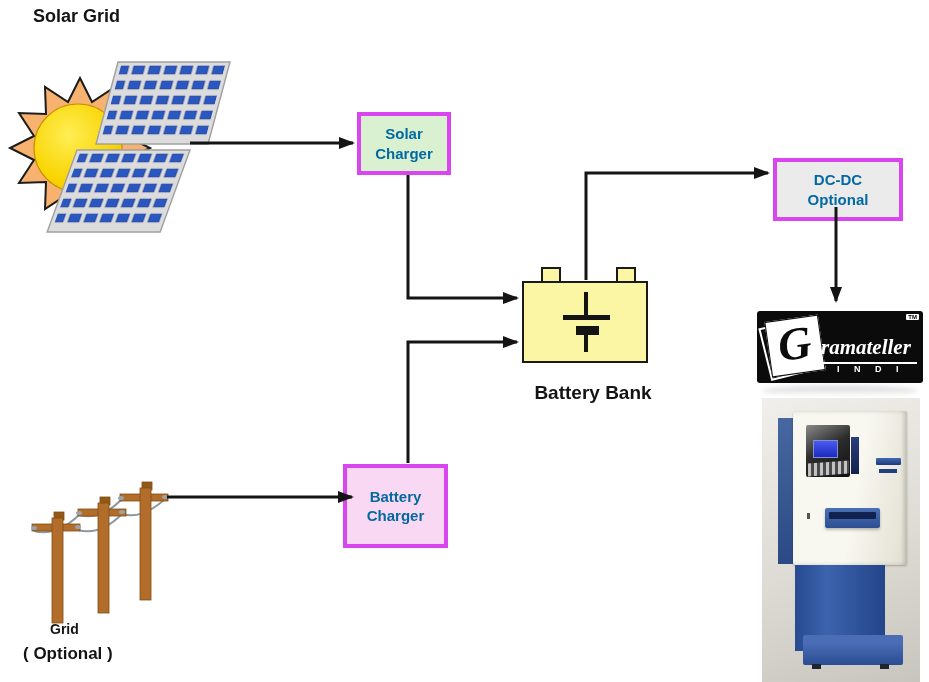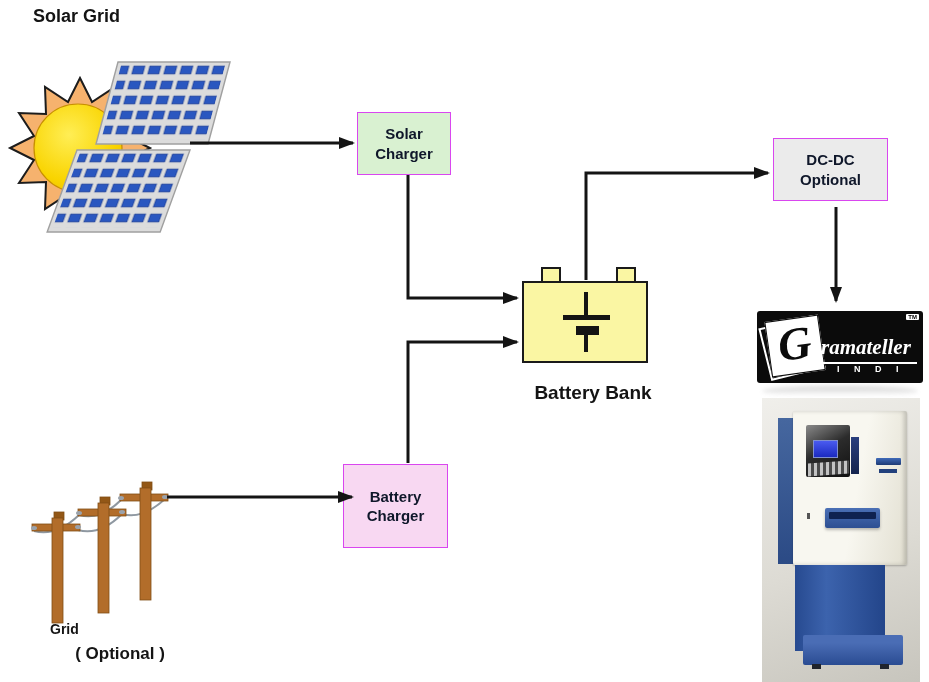--- a/index.html
+++ b/index.html
@@ -4,42 +4,42 @@
 <style>
   html,body { margin:0; padding:0; background:#ffffff; }
   .canvas {
     position:relative; width:929px; height:682px; background:#ffffff;
     font-family:"Liberation Sans", sans-serif; overflow:hidden; color:#161616;
   }
   .canvas * { box-sizing:border-box; }
 
   
   .node {
-    position:absolute; border:1px solid #d946ef;
+    position:absolute; border:4px solid #d946ef;
     display:flex; flex-direction:column; align-items:center; justify-content:center;
-    font-weight:bold; font-size:15px; line-height:1.3; text-align:center; color:#0f172a;
+    font-weight:bold; font-size:15px; line-height:1.3; text-align:center; color:#0369a1;
   }
   #solar-charger   { left:357px; top:112px; width:94px;  height:63px; background:#d9f1d1; }
-  #dcdc-converter  { left:773px; top:138px; width:115px; height:63px; background:#ebebeb; }
+  #dcdc-converter  { left:773px; top:158px; width:130px; height:63px; background:#ebebeb; }
   #battery-charger { left:343px; top:464px; width:105px; height:84px; background:#f8d8f2;text-align:right; }
 
   
   #battery-box { position:absolute; left:522px; top:281px; width:126px; height:82px;
                  background:#faf6a3; border:2px solid #1a1a1a; }
   .terminal { position:absolute; width:20px; height:15px; background:#faf6a3;
               border:2px solid #1a1a1a; border-bottom:none; }
   #terminal-left  { left:541px; top:267px; }
   #terminal-right { left:616px; top:267px; }
 
   
   .label { position:absolute; font-weight:bold; color:#141414; }
   #lbl-solar-array  { left:33px;  top:6px;   font-size:18px; }
   #lbl-battery-bank { left:518px; top:382px; width:150px; text-align:center; font-size:19px; }
   #lbl-grid         { left:50px;  top:621px; width:140px; font-size:14px; }
-  #lbl-grid-opt     { left:40px;  top:644px; width:160px; text-align:center; font-size:17px; }
+  #lbl-grid-opt     { left:23px;  top:644px; width:160px; font-size:17px; }
 
   
   .illus { position:absolute; }
   #solar-illustration { left:0; top:28px; }
   #grid-illustration  { left:20px; top:470px; }
 
   
   #logo { position:absolute; left:757px; top:311px; width:166px; height:72px;
           background:#0b0b0b; border-radius:3px; }
   #logo-gtile-back { position:absolute; left:7px; top:10px; width:56px; height:54px;

